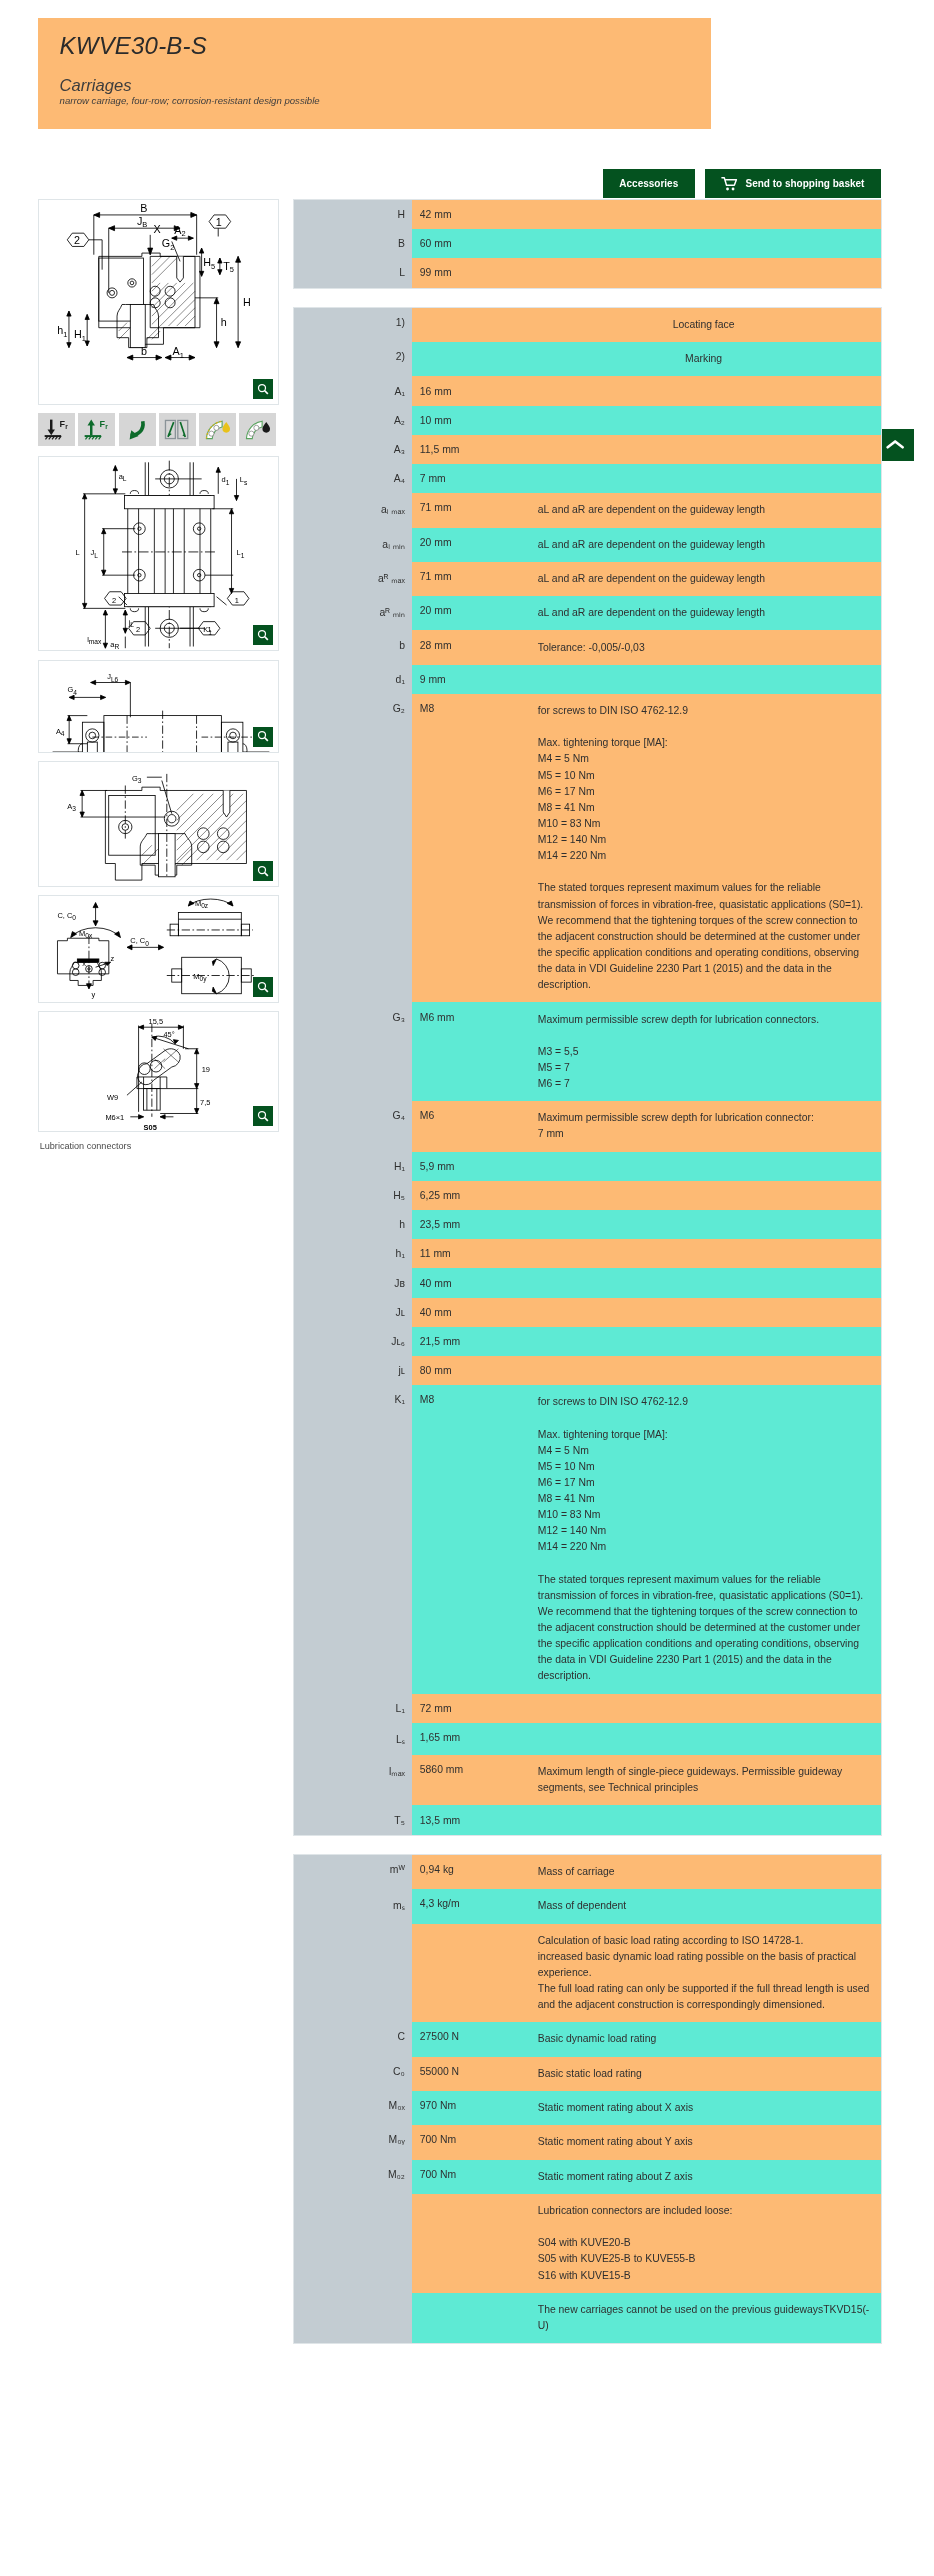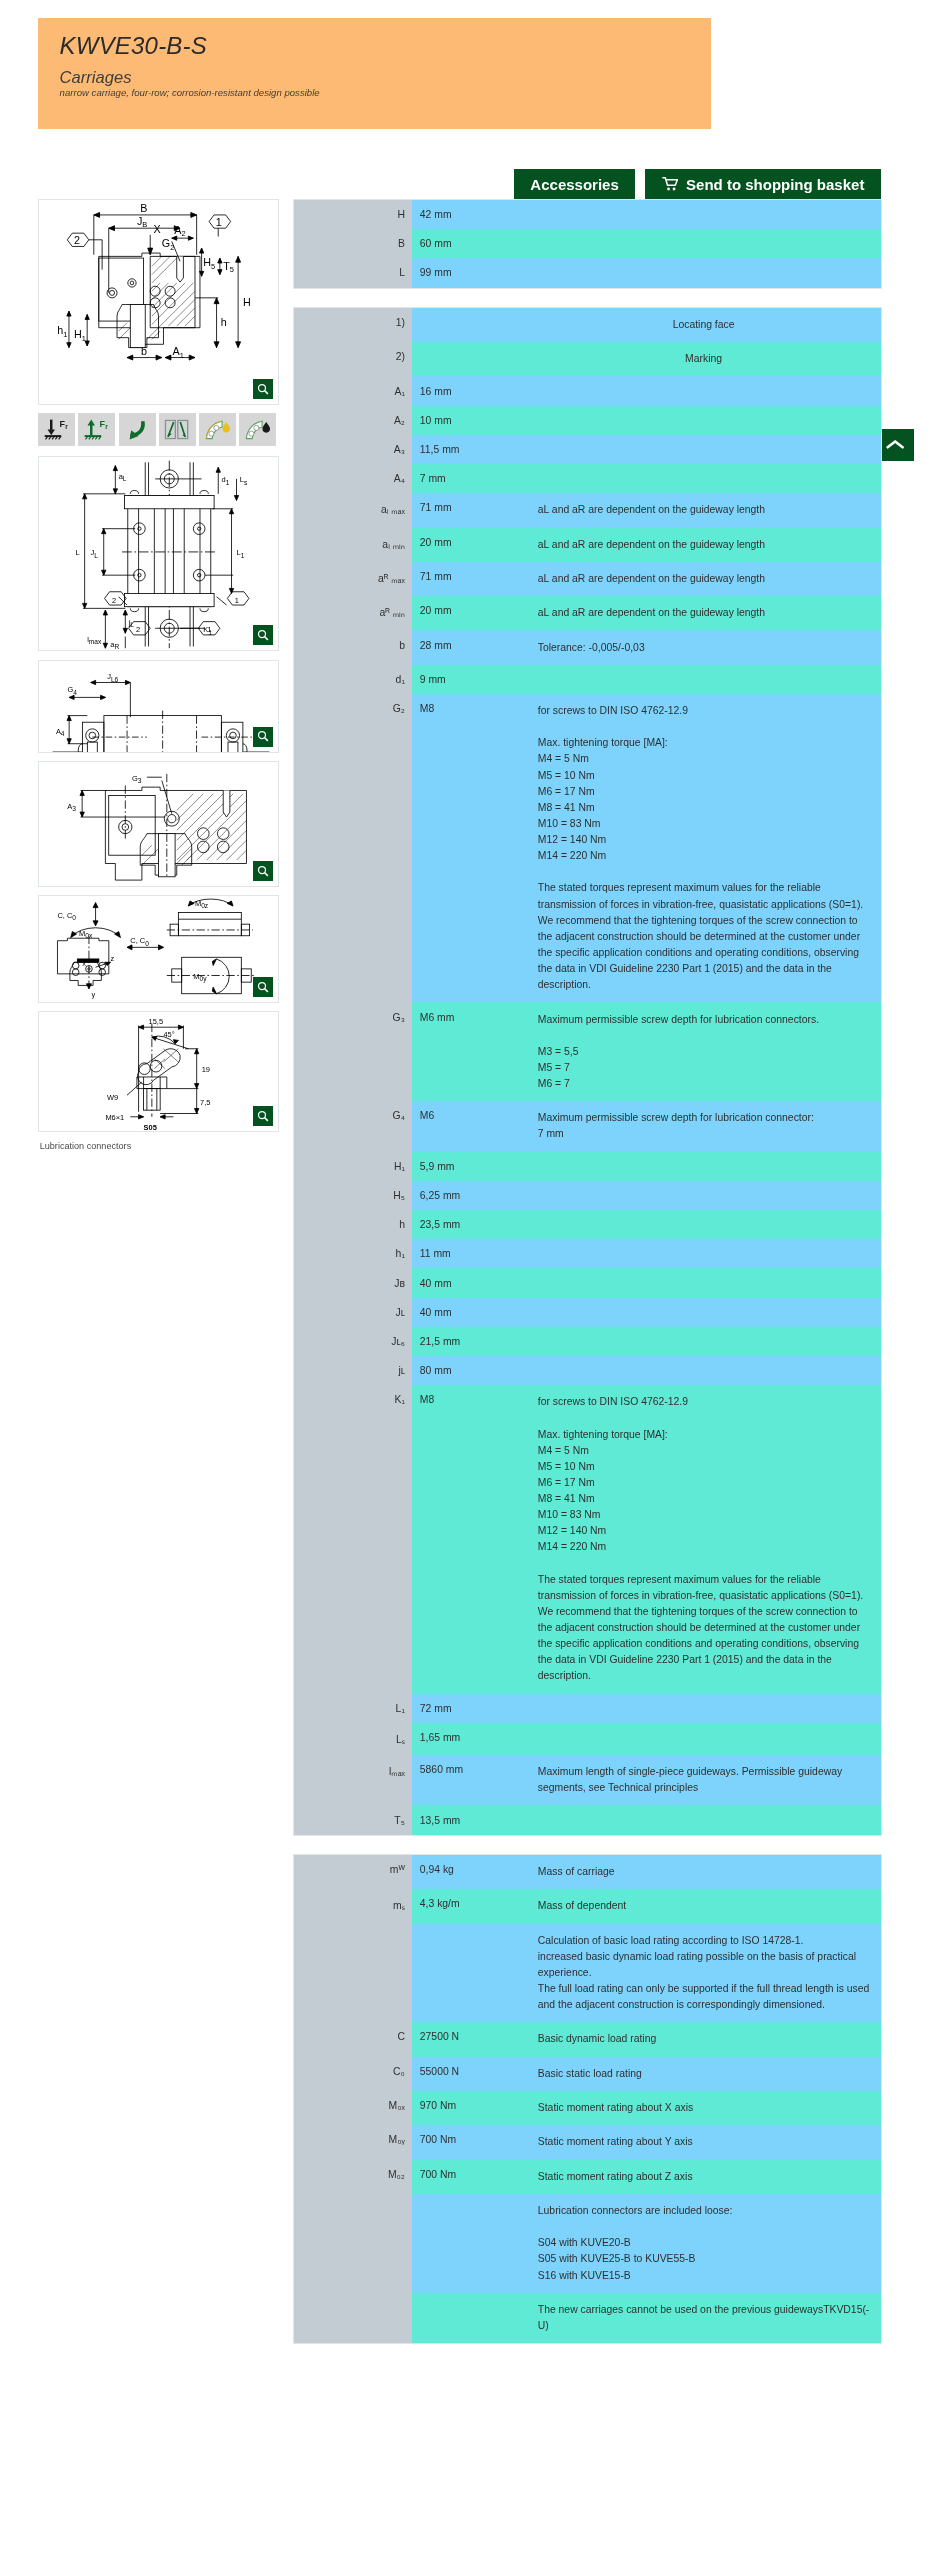--- a/index.html
+++ b/index.html
@@ -29,21 +29,21 @@
     font-size: 24px;
     color: #2b2b2b;
     font-weight: normal;
     line-height: 1.08;
     letter-spacing: 0.2px;
   }
   .header-subtitle {
     font-size: 16.6px;
     color: #3d3d3d;
     font-weight: normal;
-    margin-top: 10px;
+    margin-top: 18px;
     line-height: 1.1;
   }
   .header-desc {
     font-size: 9.6px;
     color: #3d3d3d;
     line-height: 1.2;
   }
 
   
   .actions {
@@ -52,21 +52,21 @@
     width: 881px;
     display: flex;
     justify-content: flex-end;
     gap: 10px;
   }
   .btn {
     background: #04521f;
     color: #ffffff;
     border: none;
     font-family: "Liberation Sans", sans-serif;
-    font-size: 15px;
+    font-size: 10px;
     font-weight: bold;
     padding: 7.5px 16.6px;
     cursor: pointer;
     display: flex;
     align-items: center;
     gap: 7.5px;
     line-height: 1;
     white-space: nowrap;
   }
   .cart-icon { display:block; width:16.6px; height:14px; flex:0 0 auto; }
@@ -157,21 +157,21 @@
     white-space: pre-line;
   }
   .data-table tr > td.desc {
     padding: 9.1px 11.6px 9.1px 3.3px;
     font-size: 10.4px;
     color: #2f2f2f;
     line-height: 1.55;
     white-space: pre-line;
   }
   .data-table tr.odd td.val,
-  .data-table tr.odd td.desc { background: #7dd3fc; }
+  .data-table tr.odd td.desc { background: #fdba74; }
   .data-table tr.even td.val,
   .data-table tr.even td.desc { background: #5eead4; }
   .desc.center { text-align: center; padding-left: 0; }
 
   
   .dim { font-family: "Liberation Sans", sans-serif; font-size: 13px; fill: #000; }
   .dim-s { font-family: "Liberation Sans", sans-serif; font-size: 9px; fill: #000; }
 </style>
 </head>
 <body>

